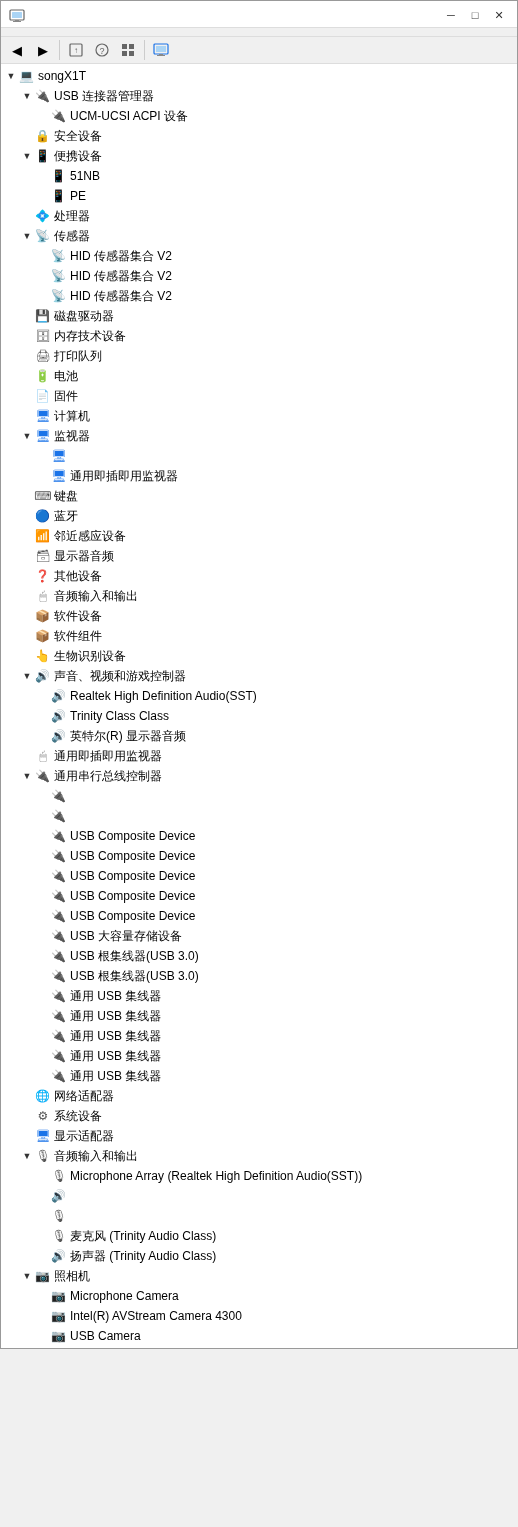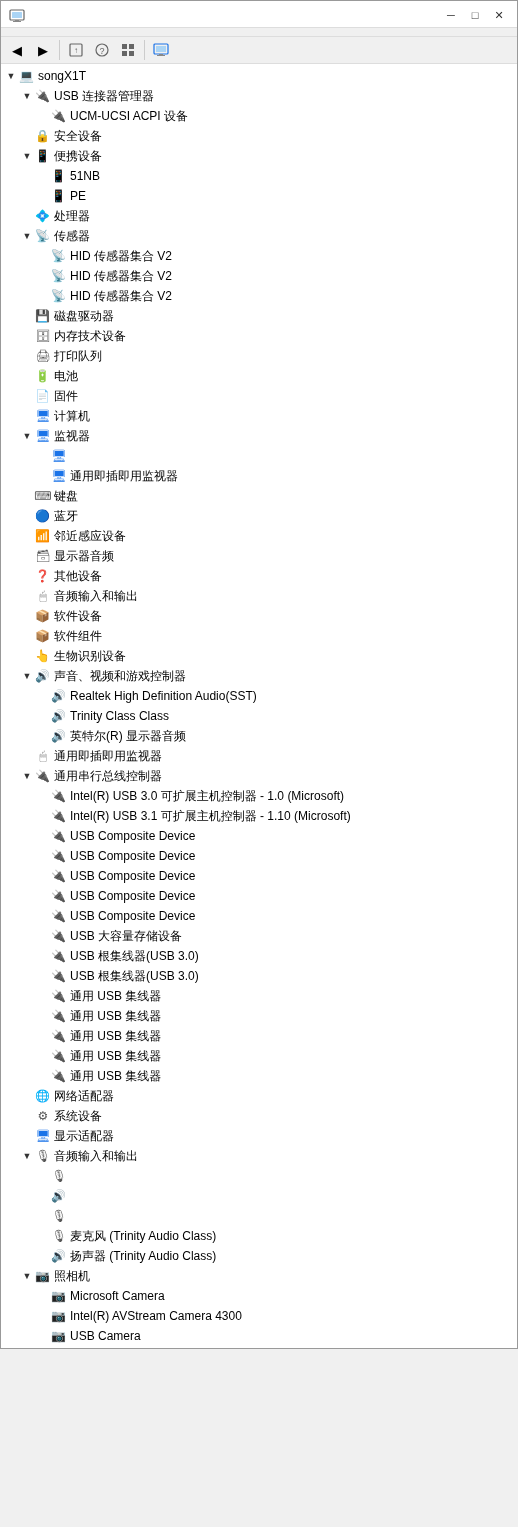--- a/index.html
+++ b/index.html
@@ -433,27 +433,25 @@
       <div class="tree-item">
         <span class="indent" style="width: 18px;"></span>
         <span class="expander" style="color: rgb(51, 51, 51);">▼</span>
         <span class="node-icon icon-bus">🔌</span>
         <span class="node-label">通用串行总线控制器</span>
       </div>
       <div class="tree-item">
         <span class="indent" style="width: 34px;"></span>
         <span class="expander"></span>
         <span class="node-icon icon-usb">🔌</span>
-        <span class="node-label">Intel(R) USB 3.0 可扩展主机控制器 - 1.0 (Microsoft)</span>
-      </div>
-      <div class="tree-item">
-        <span class="indent" style="width: 34px;"></span>
-        <span class="expander"></span>
-        <span class="node-icon icon-usb">🔌</span>
-        <span class="node-label">Intel(R) USB 3.1 可扩展主机控制器 - 1.10 (Microsoft)</span>
+      </div>
+      <div class="tree-item">
+        <span class="indent" style="width: 34px;"></span>
+        <span class="expander"></span>
+        <span class="node-icon icon-usb">🔌</span>
       </div>
       <div class="tree-item">
         <span class="indent" style="width: 34px;"></span>
         <span class="expander"></span>
         <span class="node-icon icon-usb">🔌</span>
         <span class="node-label">USB Composite Device</span>
       </div>
       <div class="tree-item">
         <span class="indent" style="width: 34px;"></span>
         <span class="expander"></span>
@@ -547,20 +545,21 @@
       <div class="tree-item">
         <span class="indent" style="width: 18px;"></span>
         <span class="expander" style="color: rgb(51, 51, 51);">▼</span>
         <span class="node-icon icon-audioinout">🎙</span>
         <span class="node-label">音频输入和输出</span>
       </div>
       <div class="tree-item">
         <span class="indent" style="width: 34px;"></span>
         <span class="expander"></span>
         <span class="node-icon icon-audioinout">🎙</span>
+        <span class="node-label">Microphone Array (Realtek High Definition Audio(SST))</span>
       </div>
       <div class="tree-item">
         <span class="indent" style="width: 34px;"></span>
         <span class="expander"></span>
         <span class="node-icon icon-audioinout">🔊</span>
       </div>
       <div class="tree-item">
         <span class="indent" style="width: 34px;"></span>
         <span class="expander"></span>
         <span class="node-icon icon-audioinout">🎙</span>
@@ -580,21 +579,21 @@
       <div class="tree-item">
         <span class="indent" style="width: 18px;"></span>
         <span class="expander" style="color: rgb(51, 51, 51);">▼</span>
         <span class="node-icon icon-camera">📷</span>
         <span class="node-label">照相机</span>
       </div>
       <div class="tree-item">
         <span class="indent" style="width: 34px;"></span>
         <span class="expander"></span>
         <span class="node-icon icon-camera">📷</span>
-        <span class="node-label">Microsoft Camera</span>
+        <span class="node-label">Microphone Camera</span>
       </div>
       <div class="tree-item">
         <span class="indent" style="width: 34px;"></span>
         <span class="expander"></span>
         <span class="node-icon icon-camera">📷</span>
         <span class="node-label">Intel(R) AVStream Camera 4300</span>
       </div>
       <div class="tree-item">
         <span class="indent" style="width: 34px;"></span>
         <span class="expander"></span>

